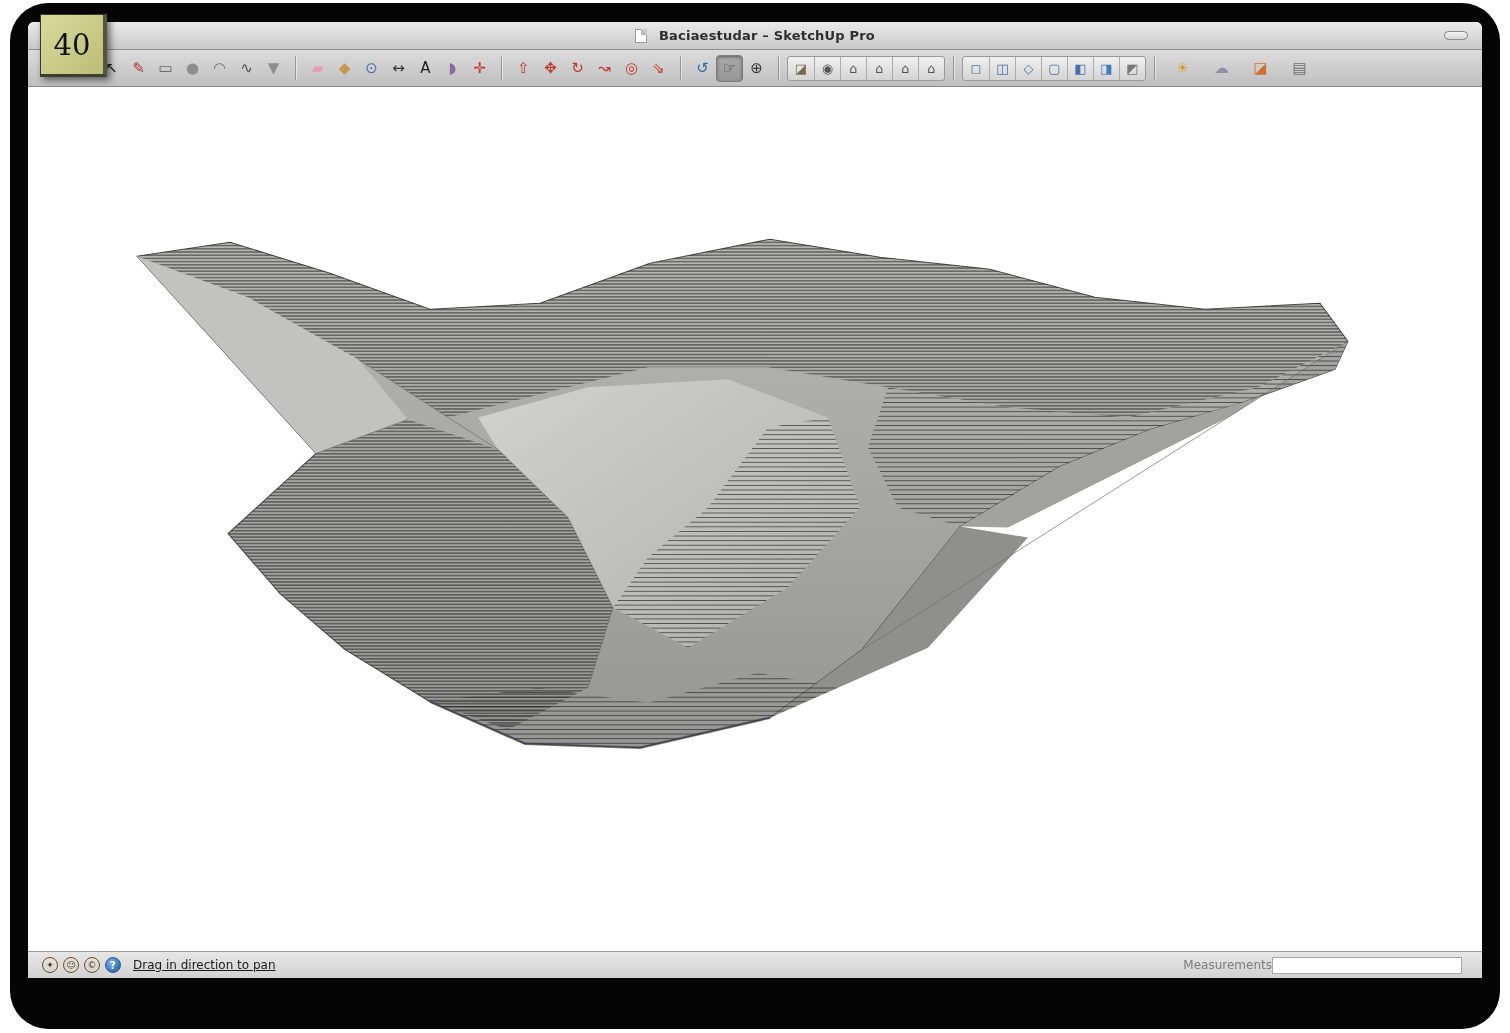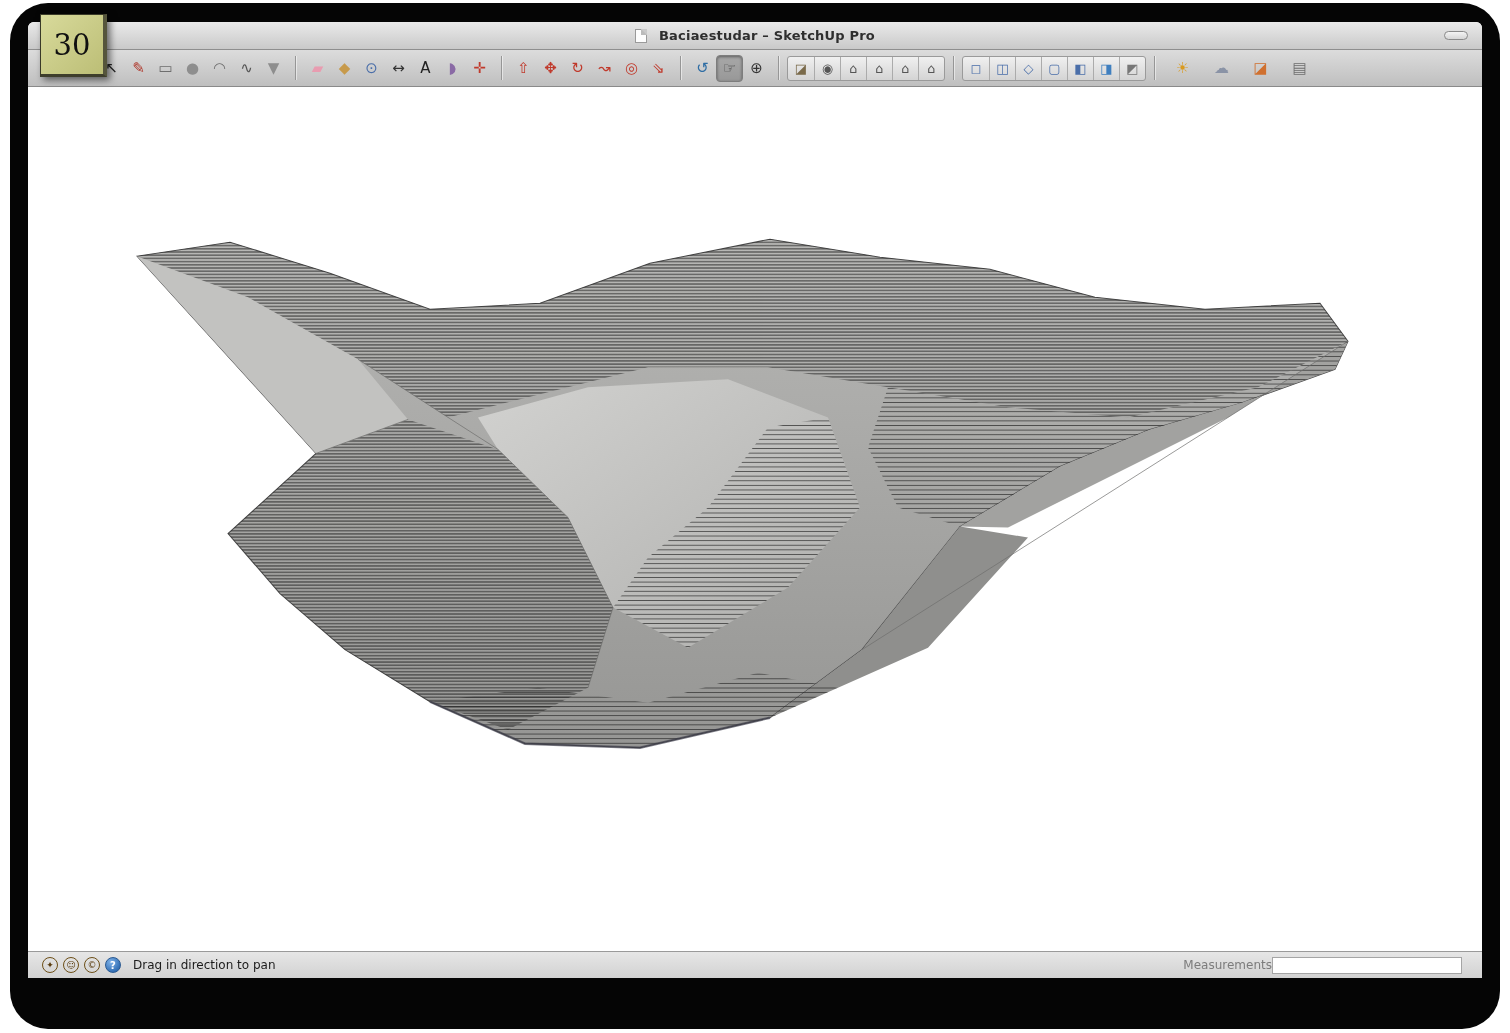--- a/index.html
+++ b/index.html
@@ -60,21 +60,21 @@
                background:linear-gradient(#e6e6e6,#d2d2d2);
                border-top:1px solid #9a9a9a; padding:0 20px 0 14px;
                font-size:12px; color:#222; }
   .sb-icons { display:flex; align-items:center; gap:5px; margin-right:12px; }
   .sb-icon { width:16px; height:16px; border-radius:50%; display:flex;
              align-items:center; justify-content:center; font-size:9px; }
   .sb-icon.coin { background:radial-gradient(circle at 35% 30%,#f3dj 0,#f2d993 0%,#caa24b 60%,#8a6420 100%);
                   border:1px solid #6d4f17; color:#5a3c0e; }
   .sb-icon.help { background:radial-gradient(circle at 35% 30%,#7fb2e8,#2f6cb3 75%);
                   border:1px solid #2b5a92; color:#fff; font-weight:bold; font-size:10px; }
-  .sb-hint { color:#1c1c1c; }
+  .sb-hint { color:#1c1c1c;text-decoration:underline; }
   .sb-right { margin-left:auto; display:flex; align-items:center; gap:0; }
   .sb-measure-label { color:#7c7c7c; }
   .sb-measure-input { width:190px; height:17px; border:1px solid #a5a5a5;
                       background:#fff; font-size:11px; padding:0 4px;
                       font-family:"DejaVu Sans",sans-serif; }
 
   
   .badge { position:absolute; left:40px; top:14px; width:67px; height:63px;
            background:linear-gradient(135deg,#d8da9b,#bcbe76);
            border:1px solid #3a3a28; border-right:4px solid #55553c;
@@ -302,13 +302,13 @@
       <span class="sb-hint" data-name="status-hint">Drag in direction to pan</span>
       <div class="sb-right" data-name="measurements-area">
         <span class="sb-measure-label" data-name="measurements-label">Measurements</span>
         <input class="sb-measure-input" data-name="measurements-input" value="" style="">
       </div>
     </div>
 
   </div>
 </div>
 
-<div class="badge" data-name="annotation-badge">30</div>
+<div class="badge" data-name="annotation-badge">40</div>
 
 </body></html>

